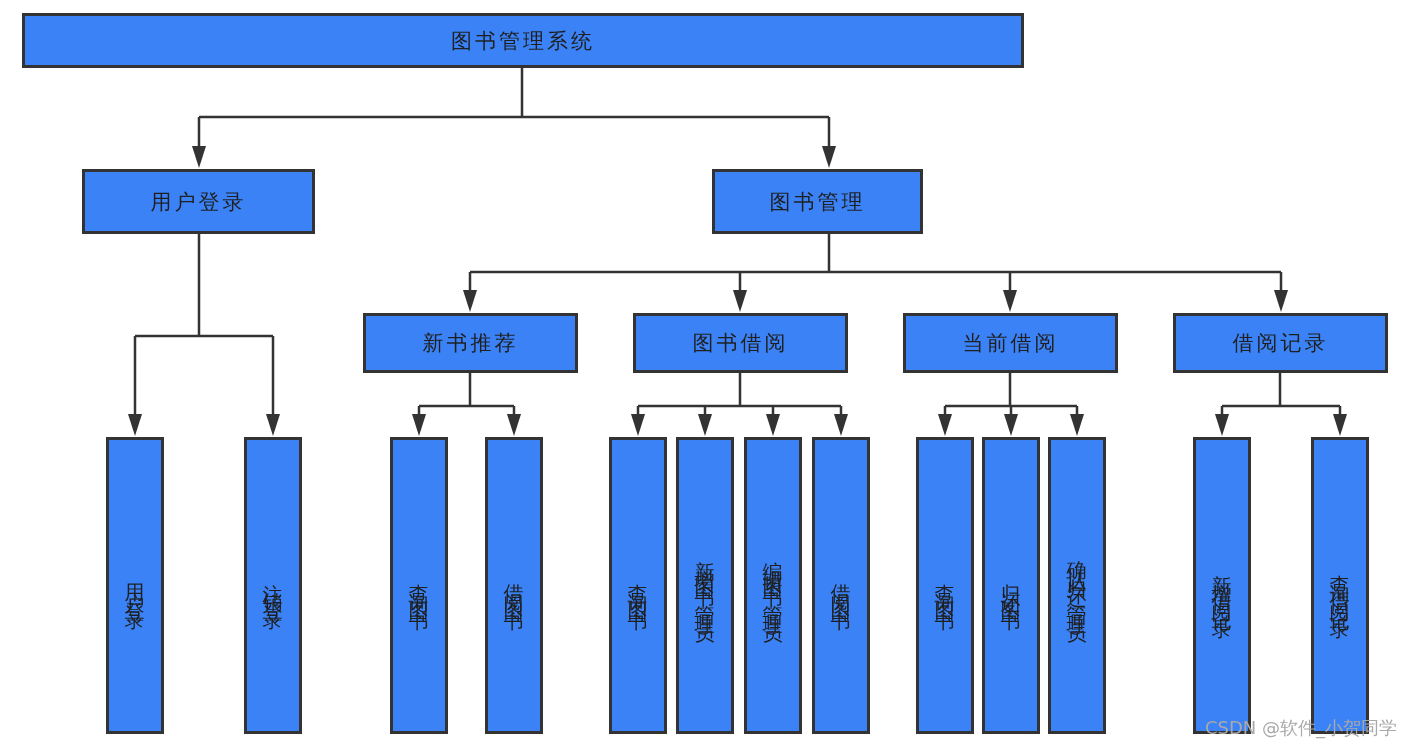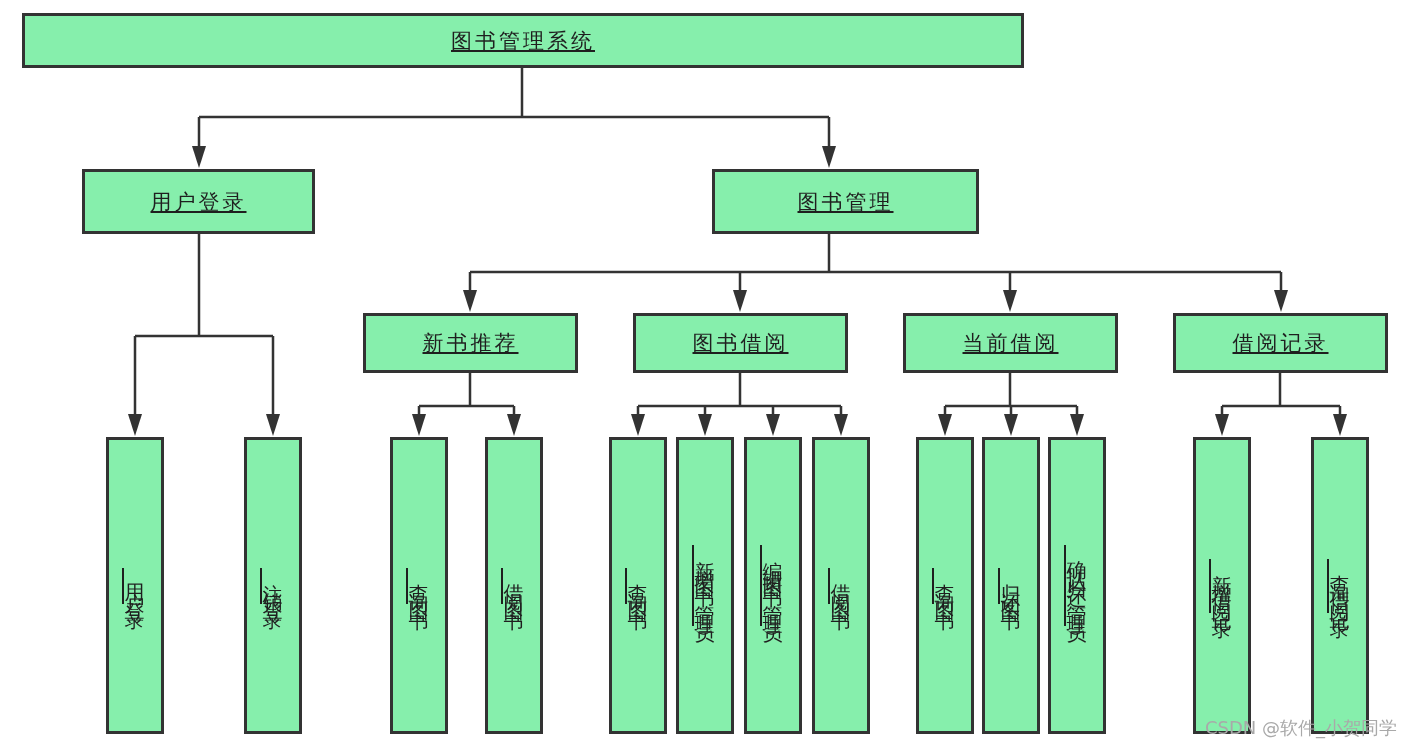--- a/index.html
+++ b/index.html
@@ -17,26 +17,25 @@
   }
   .connectors {
     position: absolute;
     left: 0; top: 0;
     width: 1405px; height: 747px;
   }
   .node {
     position: absolute;
     box-sizing: border-box;
     border: 3px solid #333333;
-    background: #86efac;
+    background: #3b82f6;
     display: flex;
     align-items: center;
     justify-content: center;
     color: #1f1f1f;
-    text-decoration: underline;
   }
   .h-label {
     font-size: 21px;
     letter-spacing: 3px;
     white-space: nowrap;
     color: #1f1f1f;
   }
   .root-node   { left: 22px;  top: 13px;  width: 1002px; height: 55px; }
   .lvl2-node   { top: 169px;  height: 65px; }
   .lvl3-node   { top: 313px;  width: 215px; height: 60px; }
@@ -104,21 +103,21 @@
     </g>
   </svg>
 
   <div class="node root-node">
     <span class="h-label">图书管理系统</span>
   </div>
 
   <div class="node lvl2-node" style="left:82px;width:233px">
     <span class="h-label">用户登录</span>
   </div>
-  <div class="node lvl2-node" style="left:712px;width:267px">
+  <div class="node lvl2-node" style="left:712px;width:211px">
     <span class="h-label">图书管理</span>
   </div>
 
   <div class="node lvl3-node" style="left:633px">
     <span class="h-label">图书借阅</span>
   </div>
   <div class="node lvl3-node" style="left:363px">
     <span class="h-label">新书推荐</span>
   </div>
   <div class="node lvl3-node" style="left:903px">

